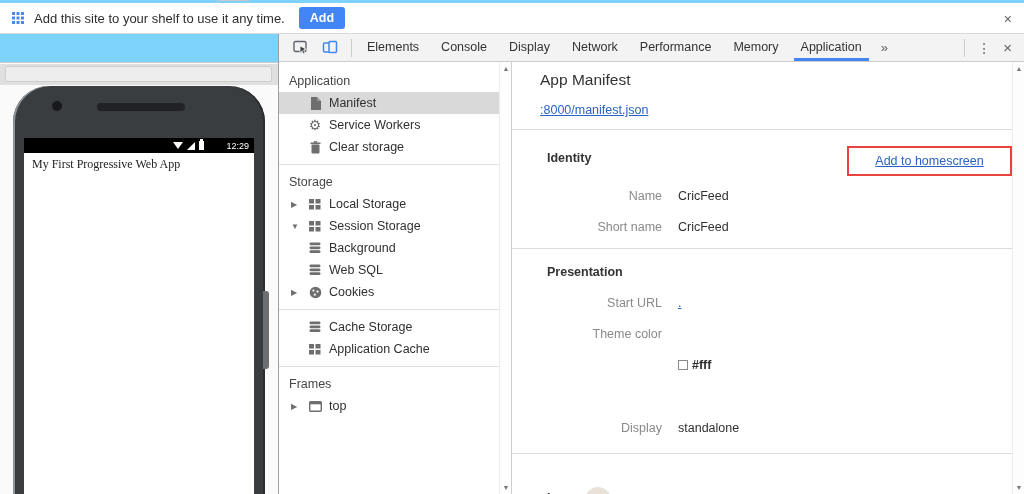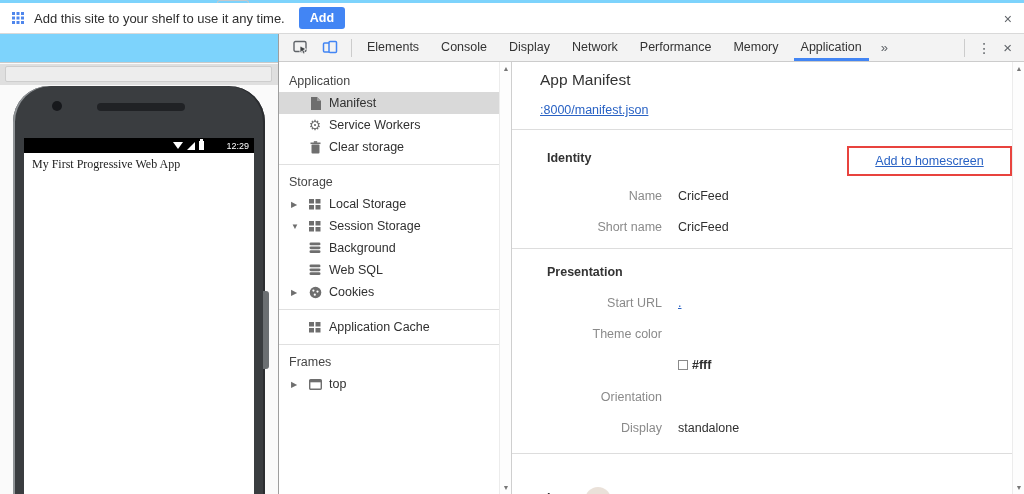--- a/index.html
+++ b/index.html
@@ -289,20 +289,33 @@
           </svg>
       </span>
       <span>Cookies</span>
     </div>
 
     <div class="sb-div"></div>
 
     <div class="sb-row">
       <span class="sb-arrow"></span>
       <span class="sb-ic">
+        <svg width="12" height="12" viewBox="0 0 12 12">
+            <g fill="#6e6e6e">
+              <rect x="0.5" y="0.5" width="11" height="2.8" rx="1.4"></rect>
+              <rect x="0.5" y="4.4" width="11" height="2.8" rx="1.4"></rect>
+              <rect x="0.5" y="8.3" width="11" height="2.8" rx="1.4"></rect>
+            </g>
+          </svg>
+      </span>
+      <span>Cache Storage</span>
+    </div>
+    <div class="sb-row">
+      <span class="sb-arrow"></span>
+      <span class="sb-ic">
         <svg width="12" height="11" viewBox="0 0 12 11">
             <g fill="#6e6e6e">
               <rect x="0" y="0" width="5" height="4.5"></rect>
               <rect x="6.5" y="0" width="5" height="4.5"></rect>
               <rect x="0" y="6" width="5" height="4.5"></rect>
               <rect x="6.5" y="6" width="5" height="4.5"></rect>
             </g>
           </svg>
       </span>
       <span>Application Cache</span>
@@ -347,21 +360,20 @@
     <div class="m-section" style="top:203px;">Presentation</div>
 
     <div class="f-label" style="top:234px;">Start URL</div>
     <div class="f-value" style="top:234px;"><a class="m-link-val">.</a></div>
 
     <div class="f-label" style="top:265px;">Theme color</div>
     <div class="f-value" style="top:265px;"></div>
 
     <div class="f-value" style="top:296px;"><span class="swatch"></span><span style="font-weight:bold;">#fff</span></div>
 
-    <div class="f-label" style="top:328px;">Orientation</div>
     <div class="f-value" style="top:328px;"></div>
 
     <div class="f-label" style="top:359px;">Display</div>
     <div class="f-value" style="top:359px;">standalone</div>
 
     <div class="m-div" style="top:391px;"></div>
     <div class="m-section" style="top:429px;">Icons</div>
     <div class="icon-peek"></div>
   </div>
 

